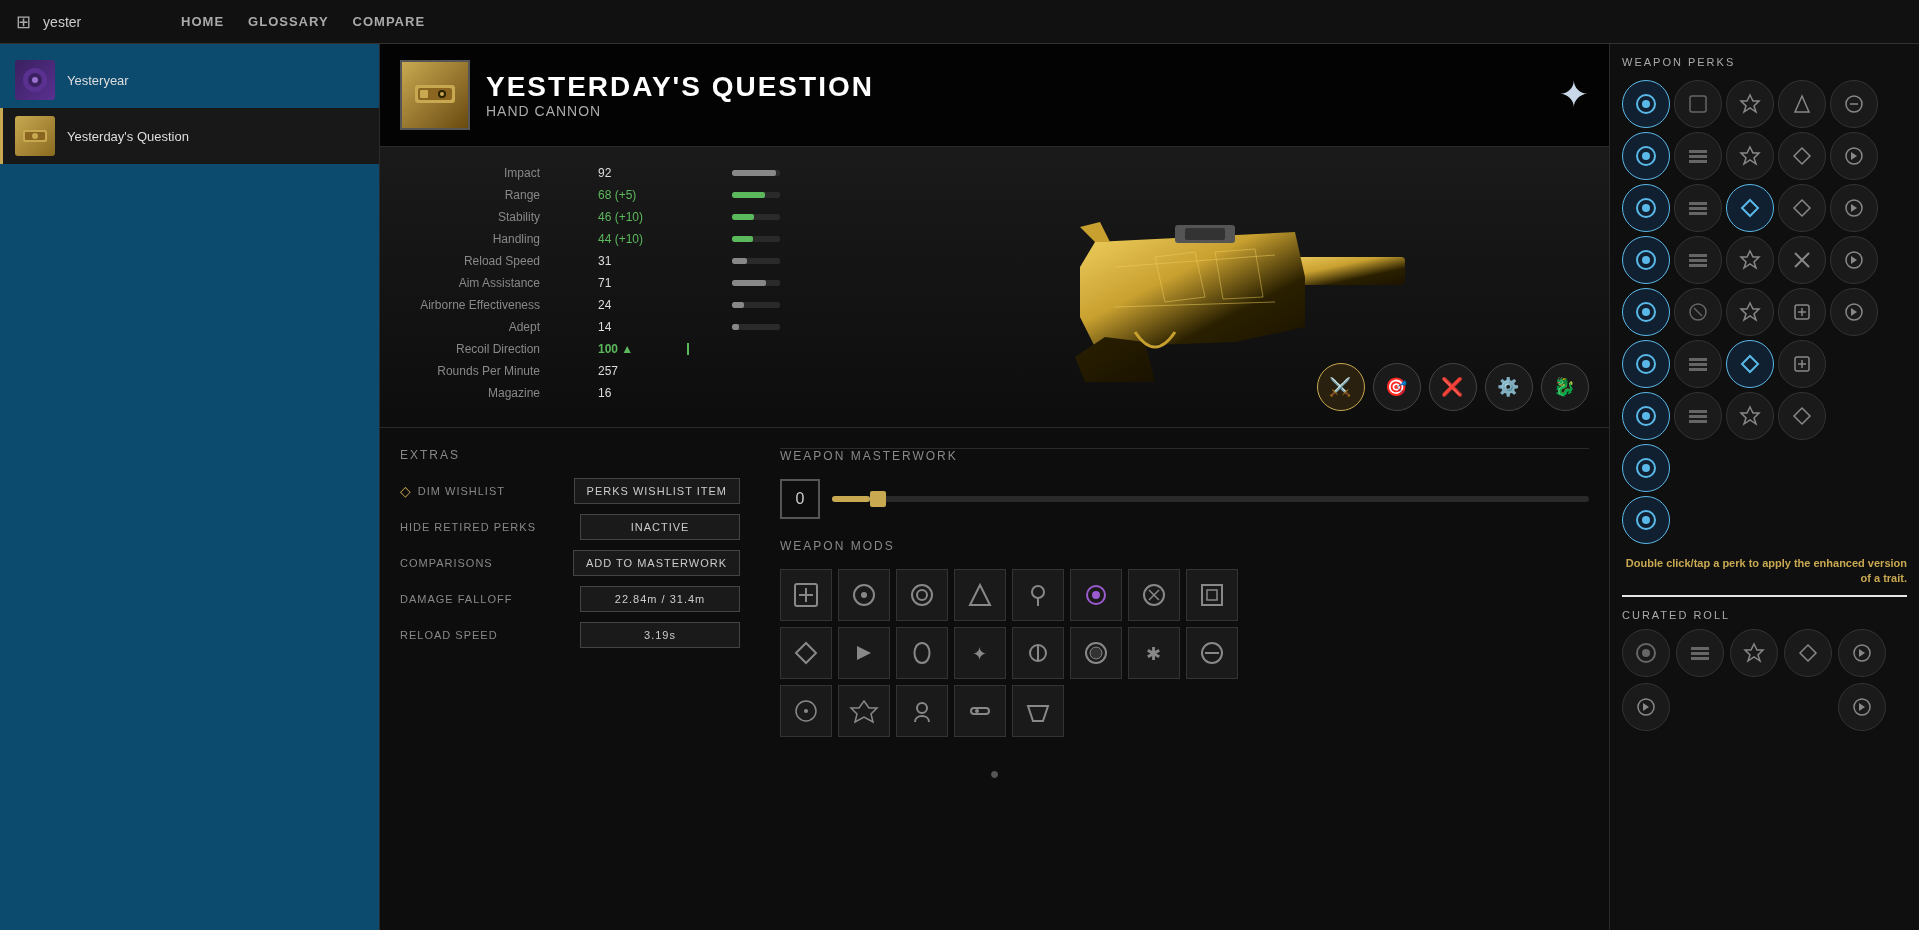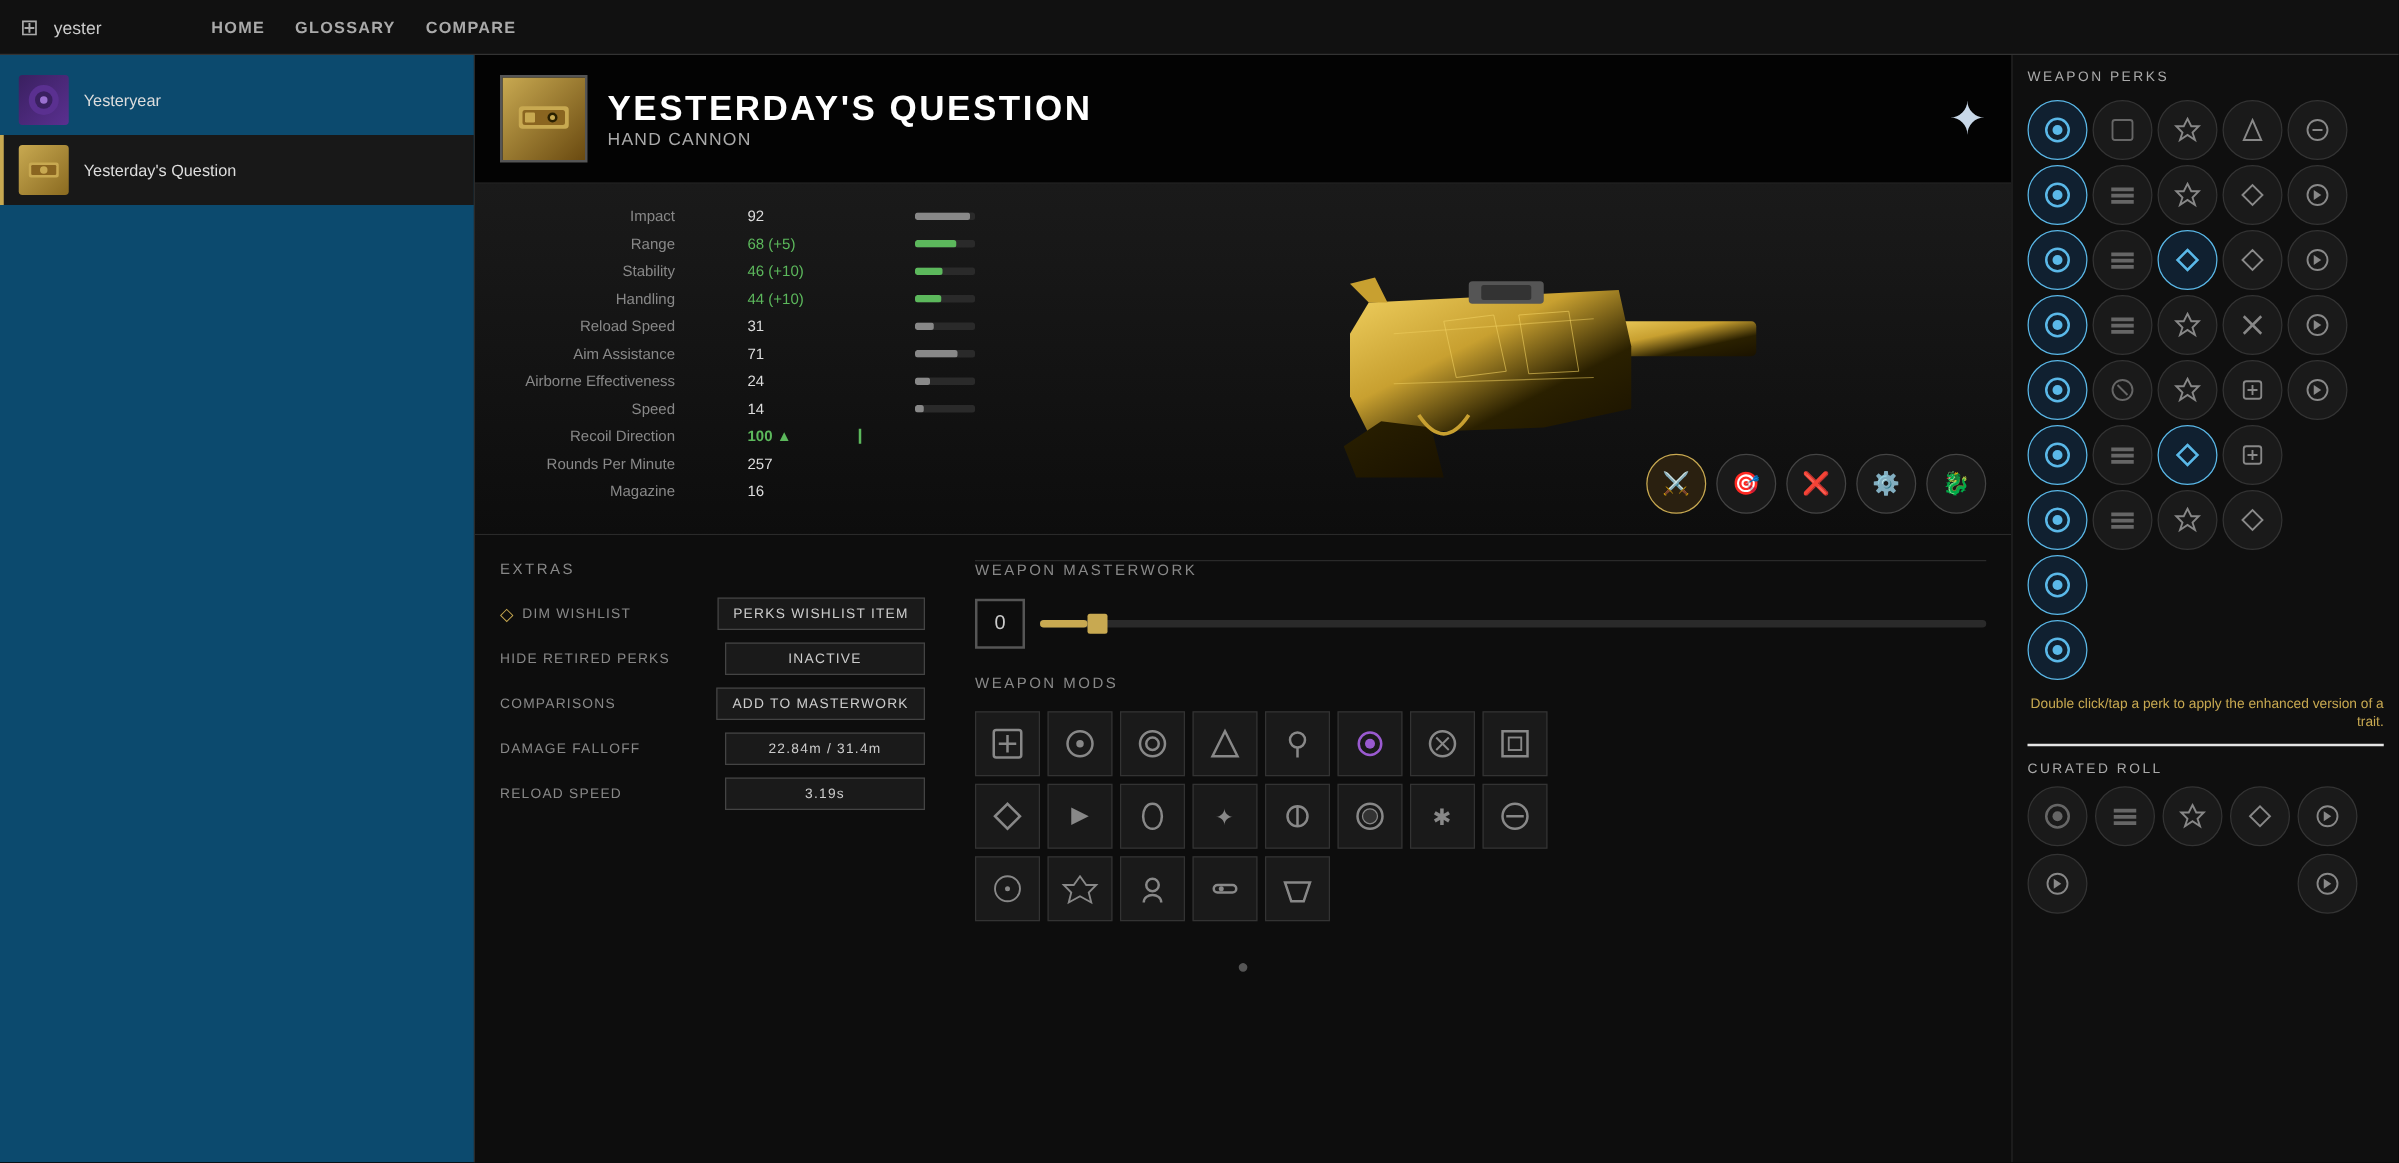--- a/index.html
+++ b/index.html
@@ -35,21 +35,21 @@
       background: transparent;
       border: none;
       color: #ccc;
       font-size: 14px;
       outline: none;
       width: 120px;
     }
     .nav-links {
       display: flex;
       gap: 24px;
-      margin-left: 6px;
+      margin-left: 18px;
       text-align: center;
     }
     .nav-link {
       color: #aaa;
       font-size: 13px;
       font-weight: bold;
       letter-spacing: 1px;
       cursor: pointer;
       text-decoration: none;
     }
@@ -373,20 +373,21 @@
       cursor: pointer;
     }
     .perk-cell.active { border-color: #5ab8e8; background: #102030; }
 
     .hint-text {
       color: #c8a951;
       font-size: 11px;
       text-align: right;
       margin: 8px 0;
       line-height: 1.4;
+      font-weight: bold;
     }
     .curated-title {
       color: #aaa;
       font-size: 11px;
       letter-spacing: 2px;
       text-transform: uppercase;
       margin: 8px 0;
       border-top: 2px solid #e5e5e5;
       padding-top: 12px;
     }
@@ -513,21 +514,21 @@
             </div>
         </div>
         <div class="stat-row">
           <span class="stat-label">Airborne Effectiveness</span>
           <span class="stat-value">24</span>
           <div class="stat-bar-container">
               <div class="stat-bar gray" style="width:24%"></div>
             </div>
         </div>
         <div class="stat-row">
-          <span class="stat-label">Speed</span>
+          <span class="stat-label">Adept</span>
           <span class="stat-value">14</span>
           <div class="stat-bar-container">
               <div class="stat-bar gray" style="width:14%"></div>
             </div>
         </div>
         <div class="stat-row">
           <span class="stat-label">Recoil Direction</span>
           <span class="stat-recoil">100 ▲</span>
           <span class="stat-recoil-indicator"></span>
         </div>

